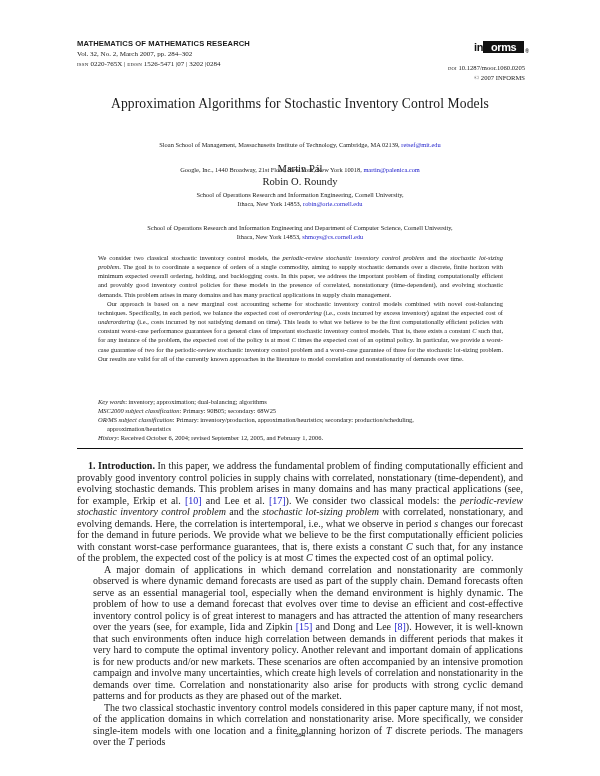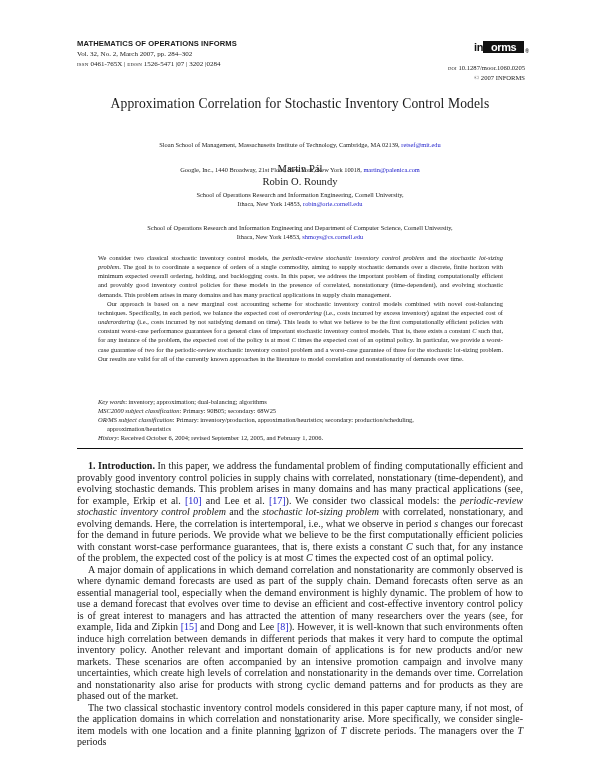--- a/index.html
+++ b/index.html
@@ -33,49 +33,49 @@
 
   .meta { position: absolute; left: 98px; width: 405px; top: 397px; font-size: 6.45px; line-height: 9px; }
   .meta div { margin: 0; }
   .meta .cont { padding-left: 9px; }
   .meta i { font-style: italic; }
 
   .rule { position: absolute; left: 77px; width: 446px; top: 448px; height: 0; border-top: 1.6px solid #111; }
 
   .body-text { position: absolute; left: 77px; width: 446px; top: 460px; font-size: 10px; line-height: 11.5px; text-align: justify; }
   .body-text p { margin: 0; }
-  .body-text p + p { text-indent: 11px; }
+  .body-text p + p { text-indent: 11px; margin-left: 16px; }
   .body-text .sec { font-weight: bold; padding-left: 11px; }
   .cite { color: #2222cc; }
 
   .page-number { position: absolute; left: 0; width: 600px; top: 731px; text-align: center; font-size: 6.8px; }
 </style>
 </head>
 <body>
 
 <div class="page">
 
   <div class="journal-header">
-    <div class="journal-name">MATHEMATICS OF OPERATIONS INFORMS</div>
+    <div class="journal-name">MATHEMATICS OF MATHEMATICS RESEARCH</div>
     <div class="journal-vol">Vol. 32, No. 2, March 2007, pp. 284–302</div>
-    <div class="journal-issn"><span class="issn-sc">ISSN</span>&nbsp;<span>0461-765X</span> | <span class="issn-sc">EISSN</span>&nbsp;<span>1526-5471 |07 | 3202 |0284</span></div>
+    <div class="journal-issn"><span class="issn-sc">ISSN</span>&nbsp;<span>0220-765X</span> | <span class="issn-sc">EISSN</span>&nbsp;<span>1526-5471 |07 | 3202 |0284</span></div>
   </div>
 
   <div class="logo">
     <span class="logo-in">in</span>
       <span class="logo-orms">orms</span>
       <span class="logo-dot">®</span>
   </div>
 
   <div class="doi-block">
     <div><span class="doi-sc">DOI</span>&nbsp;<span>10.1287/moor.1060.0205</span></div>
     <div>© 2007 INFORMS</div>
   </div>
 
-  <div class="title">Approximation Correlation for Stochastic Inventory Control Models</div>
+  <div class="title">Approximation Algorithms for Stochastic Inventory Control Models</div>
 
   <div class="affil" style="top:140px"><span>Sloan School of Management, Massachusetts Institute of Technology, Cambridge, MA 02139, </span><span class="email">retsef@mit.edu</span></div>
 
   <div class="author" style="top:163px">Martin Pál</div>
   <div class="affil" style="top:165px"><span>Google, Inc., 1440 Broadway, 21st Floor, New York, New York 10018, </span><span class="email">martin@palenica.com</span></div>
 
   <div class="author" style="top:176px">Robin O. Roundy</div>
   <div class="affil" style="top:190px">
     <div>School of Operations Research and Information Engineering, Cornell University,</div>
     <div><span>Ithaca, New York 14853, </span><span class="email">robin@orie.cornell.edu</span></div>

